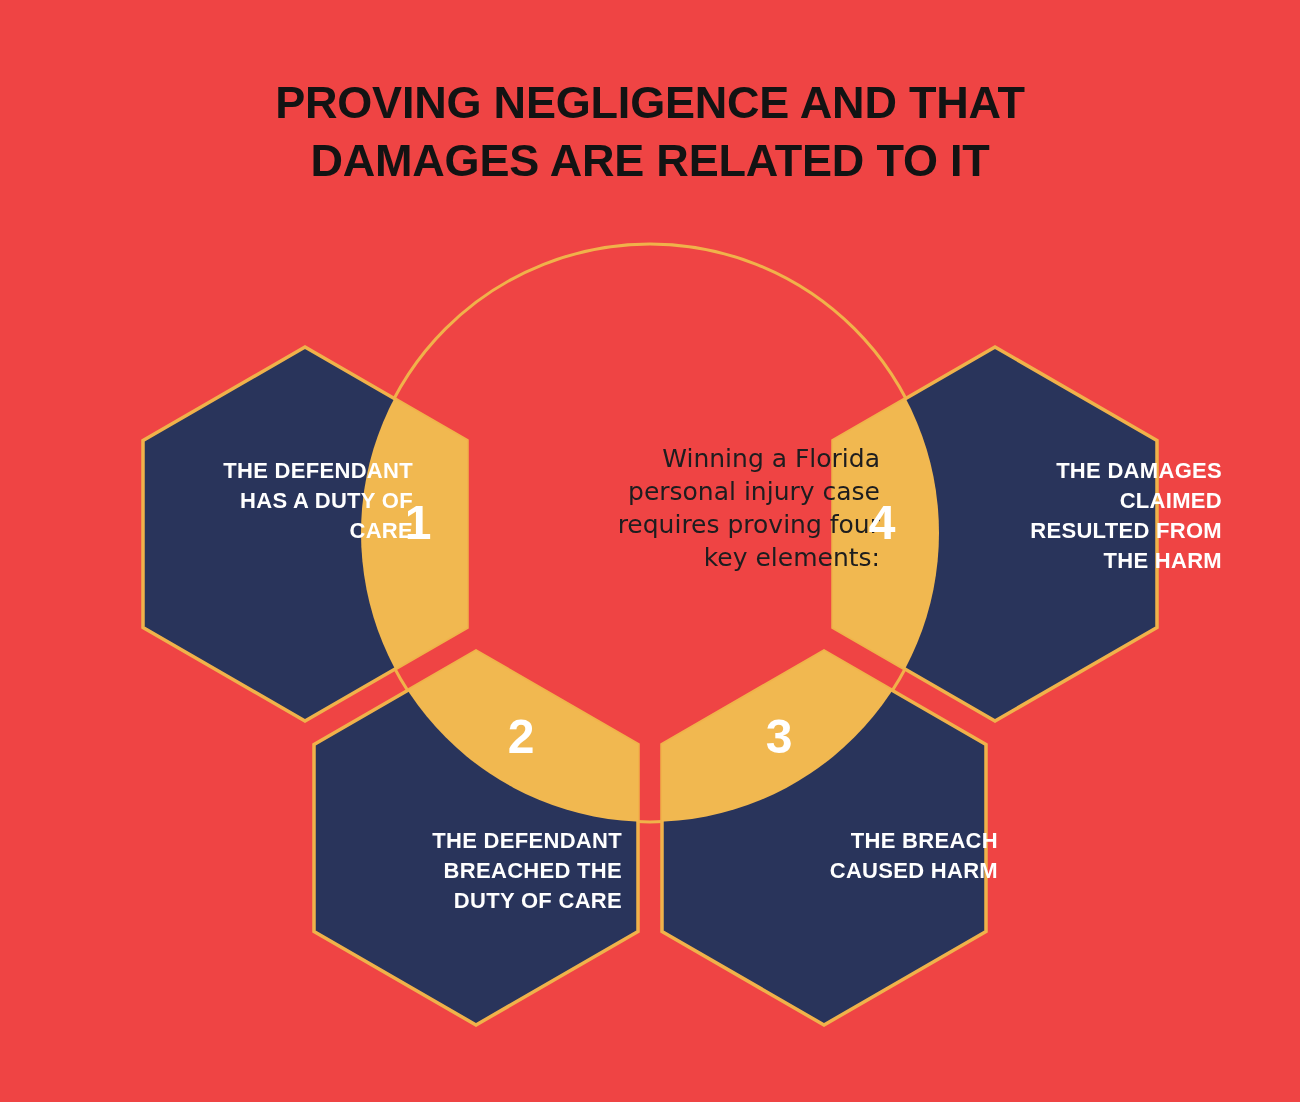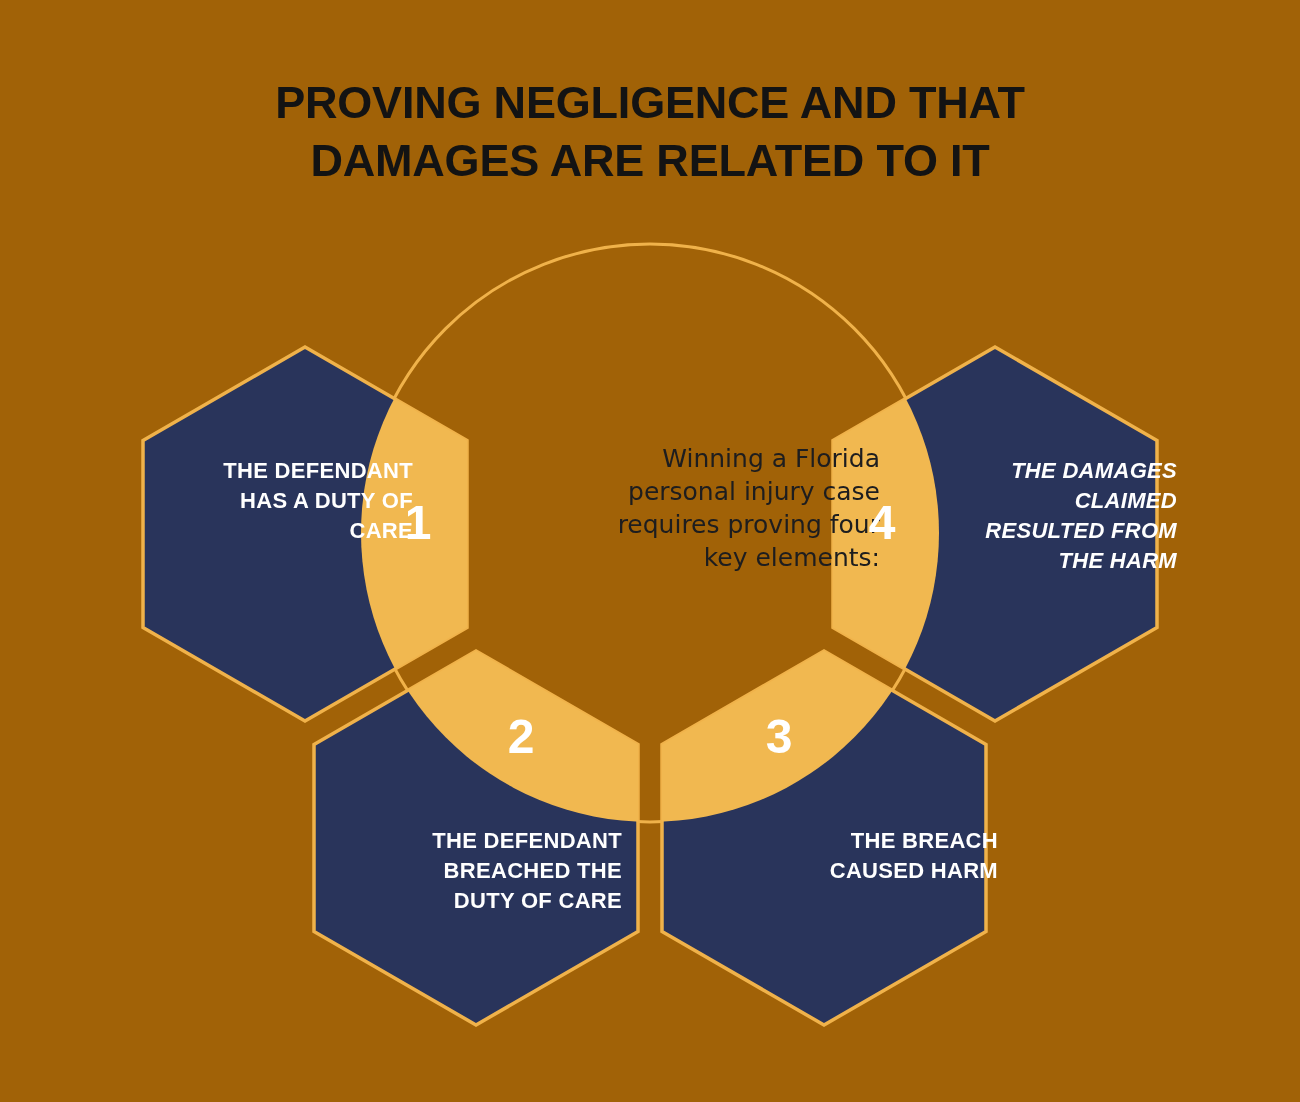--- a/index.html
+++ b/index.html
@@ -7,21 +7,21 @@
     --orange:#F1B850;
     --orange_border:#F0B24A;
     --title_text:#131313;
     --body_text:#1D1D1F;
     --label_text:#FFFFFF;
   }
   *{margin:0;padding:0;box-sizing:border-box;}
   html,body{background:#ffffff;}
   body{font-family:"Liberation Sans",sans-serif;}
   .canvas{
-    position:relative;width:1300px;height:1102px;background:#a16207;overflow:hidden;
+    position:relative;width:1300px;height:1102px;background:#ef4444;overflow:hidden;
   }
   svg.diagram{position:absolute;left:0;top:0;}
   .circle-outline{fill:none;stroke:var(--orange_border);stroke-width:3;}
   .hex{fill:var(--navy);stroke:var(--orange_border);stroke-width:3.5;stroke-linejoin:miter;}
   .overlap{fill:var(--orange);}
   .title{
     position:absolute;top:74px;left:0;width:1300px;text-align:center;
     font-size:45px;line-height:58px;font-weight:800;letter-spacing:-0.2px;
     color:var(--title_text);white-space:pre-line;
   }
@@ -32,21 +32,21 @@
     color:var(--body_text);white-space:pre-line;
   }
   .hex-label{
     position:absolute;transform:translateX(-50%);text-align:right;
     color:var(--label_text);font-weight:bold;font-size:22px;line-height:30px;
     letter-spacing:0.3px;white-space:pre-line;width:320px;
   }
   .label-1{left:253px;top:456px;}
   .label-2{left:462px;top:826px;}
   .label-3{left:838px;top:826px;}
-  .label-4{left:1017px;top:456px;font-style:italic;}
+  .label-4{left:1062px;top:456px;}
   .step-num{
     position:absolute;transform:translate(-50%,-50%);
     color:var(--label_text);font-weight:bold;font-size:48px;line-height:1;
   }
   .num-1{left:418px;top:523px;}
   .num-2{left:521px;top:737px;}
   .num-3{left:779px;top:737px;}
   .num-4{left:882px;top:523px;}
 </style>
 </head>

